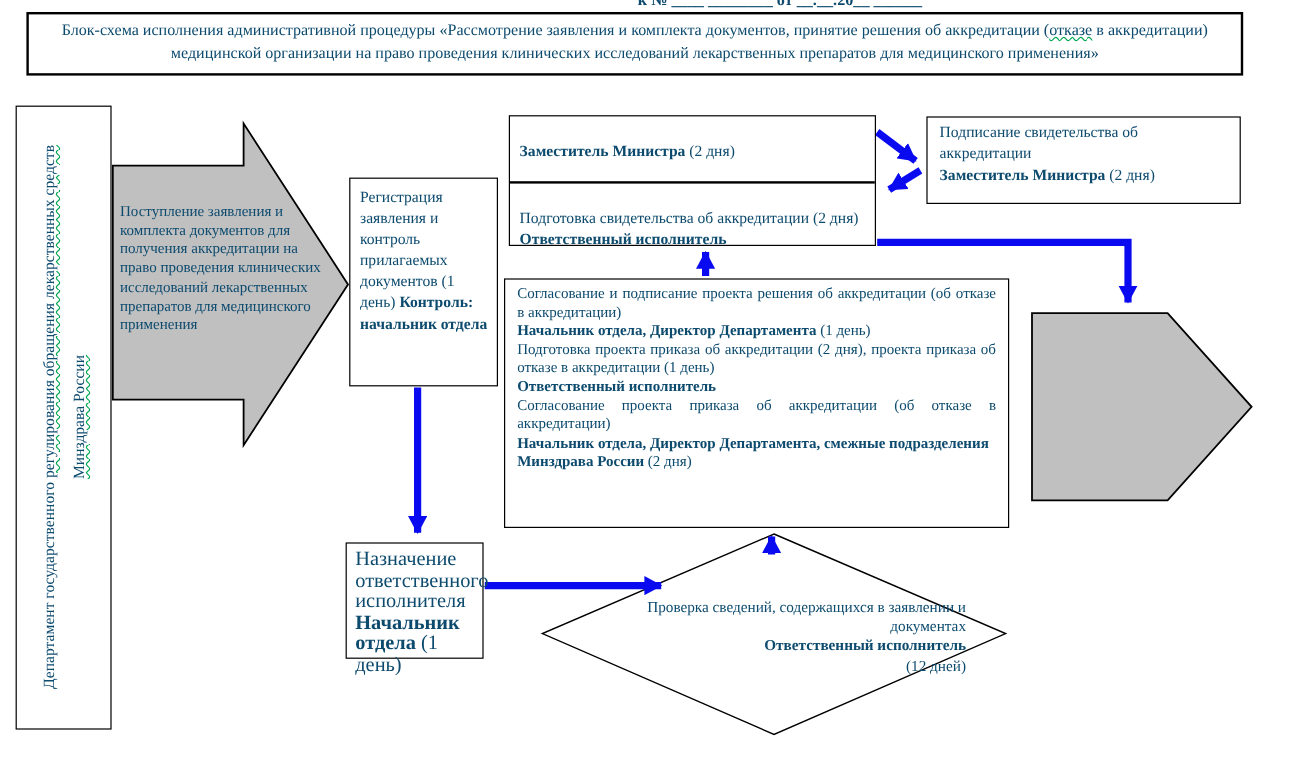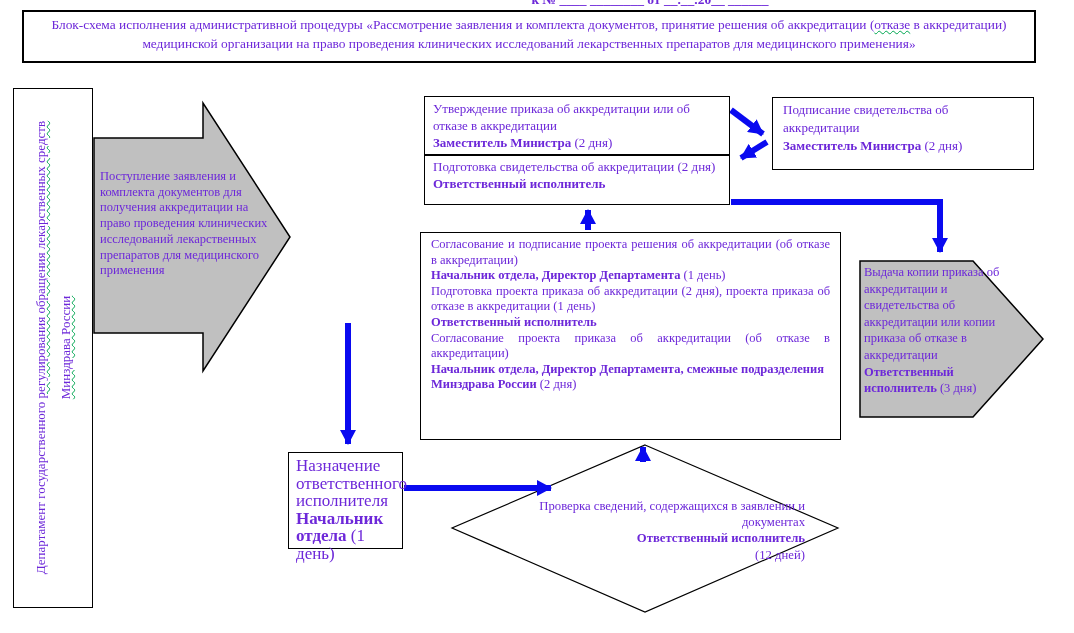--- a/index.html
+++ b/index.html
@@ -1,21 +1,21 @@
 <!DOCTYPE html>
 <html><head>
 <meta charset="utf-8">
 <style>
   * { margin:0; padding:0; box-sizing:border-box; }
   html,body { background:#ffffff; }
   #page {
     position:relative; width:1074px; height:633px;
     background:#ffffff; overflow:hidden;
     font-family:"Liberation Serif","DejaVu Serif",serif;
-    color:#6d28d9;
+    color:#0c4a6e;
     text-decoration:underline;
   }
   #shapes { position:absolute; left:0; top:0; width:1074px; height:633px; z-index:1; }
   .txt { position:absolute; z-index:2; }
   .box {
     position:absolute; z-index:2; background:#fff;
     border:1.5px solid #000;
   }
   .spell {
     text-decoration-line:underline;
@@ -42,21 +42,21 @@
     display:flex; align-items:center; justify-content:center;
     font-size:13px; line-height:25px; text-align:center;
   }
   
   .intake-txt { left:100px; top:169px; width:180px; font-size:12.5px; line-height:15.7px; }
   
   .reg-box { left:291px; top:148px; width:124px; height:174px; padding:6px 8px; font-size:13px; line-height:17.6px; }
   
   .appr-box { left:424px; top:96px; width:306px; height:109px; font-size:13px; line-height:17.2px; }
   .appr-top { padding:3px 8px 2px 8px; border-bottom:2px solid #000; min-height:56px; }
-  .appr-bottom { padding:2px 8px; }
+  .appr-bottom { padding:20px 8px; }
   
   .sign-box { left:772px; top:97px; width:262px; height:73px; padding:3px 10px; font-size:13px; line-height:18px; }
   
   .draft-box { left:420px; top:232px; width:421px; height:208px; padding:4px 10px; font-size:12.5px; line-height:15.6px; }
   .draft-box p { text-align:justify; }
   .draft-box p.b-line { text-align:left; }
   
   .issue-txt { left:864px; top:264px; width:152px; font-size:12.5px; line-height:16.6px; }
   
   .assign-box { left:288px; top:452px; width:115px; height:97px; padding:4px 7px; font-size:17px; line-height:17.6px; }
@@ -100,24 +100,27 @@
   <div class="box dept-box">
     <div class="dept-inner">
       <div>
         <span>Департамент государственного </span><span class="spell">регулирования обращения лекарственных средств Минздрава России</span>
       </div>
     </div>
   </div>
 
   <div class="txt intake-txt">Поступление заявления и комплекта документов для получения аккредитации на право  проведения клинических исследований лекарственных препаратов для медицинского применения</div>
 
+  <div class="box reg-box">
+    <span>Регистрация заявления и контроль прилагаемых документов (1 день) </span><b>Контроль: начальник отдела</b>
+  </div>
 
   <div class="box appr-box">
     <div class="appr-top">
-      <span>Утверждение приказа об аккредитации или об отказе в аккредитации</span><br>
+      <br>
       <b>Заместитель Министра</b><span>  (2 дня)</span>
     </div>
     <div class="appr-bottom">
       <span>Подготовка свидетельства об аккредитации (2 дня)</span><br>
       <b>Ответственный исполнитель</b>
     </div>
   </div>
 
   <div class="box sign-box">
     <span>Подписание свидетельства об аккредитации</span><br>
@@ -126,23 +129,20 @@
 
   <div class="box draft-box">
     <p><span>Согласование и подписание проекта решения об аккредитации (об отказе в аккредитации)</span><b></b><span></span></p>
     <p class="b-line"><span></span><b>Начальник отдела, Директор Департамента</b><span> (1 день)</span></p>
     <p><span>Подготовка проекта приказа об аккредитации (2 дня), проекта приказа об отказе в аккредитации (1 день)</span><b></b><span></span></p>
     <p class="b-line"><span></span><b>Ответственный исполнитель</b><span></span></p>
     <p><span>Согласование проекта приказа об аккредитации (об отказе в аккредитации)</span><b></b><span></span></p>
     <p class="b-line"><span></span><b>Начальник отдела, Директор Департамента, смежные подразделения Минздрава России</b><span> (2 дня)</span></p>
   </div>
 
-  <div class="txt issue-txt">
-    <span>Выдача копии приказа об аккредитации и свидетельства об аккредитации или копии приказа об отказе в аккредитации </span><b>Ответственный исполнитель</b><span> (3 дня)</span>
-  </div>
 
   <div class="box assign-box">
     <span>Назначение ответственного исполнителя </span><b>Начальник отдела</b><span> (1 день)</span>
   </div>
 
   <div class="txt verif-txt">
     <span>Проверка сведений, содержащихся в заявлении и документах</span><br>
     <b>Ответственный исполнитель</b><br>
     <span>(12 дней)</span>
   </div>

